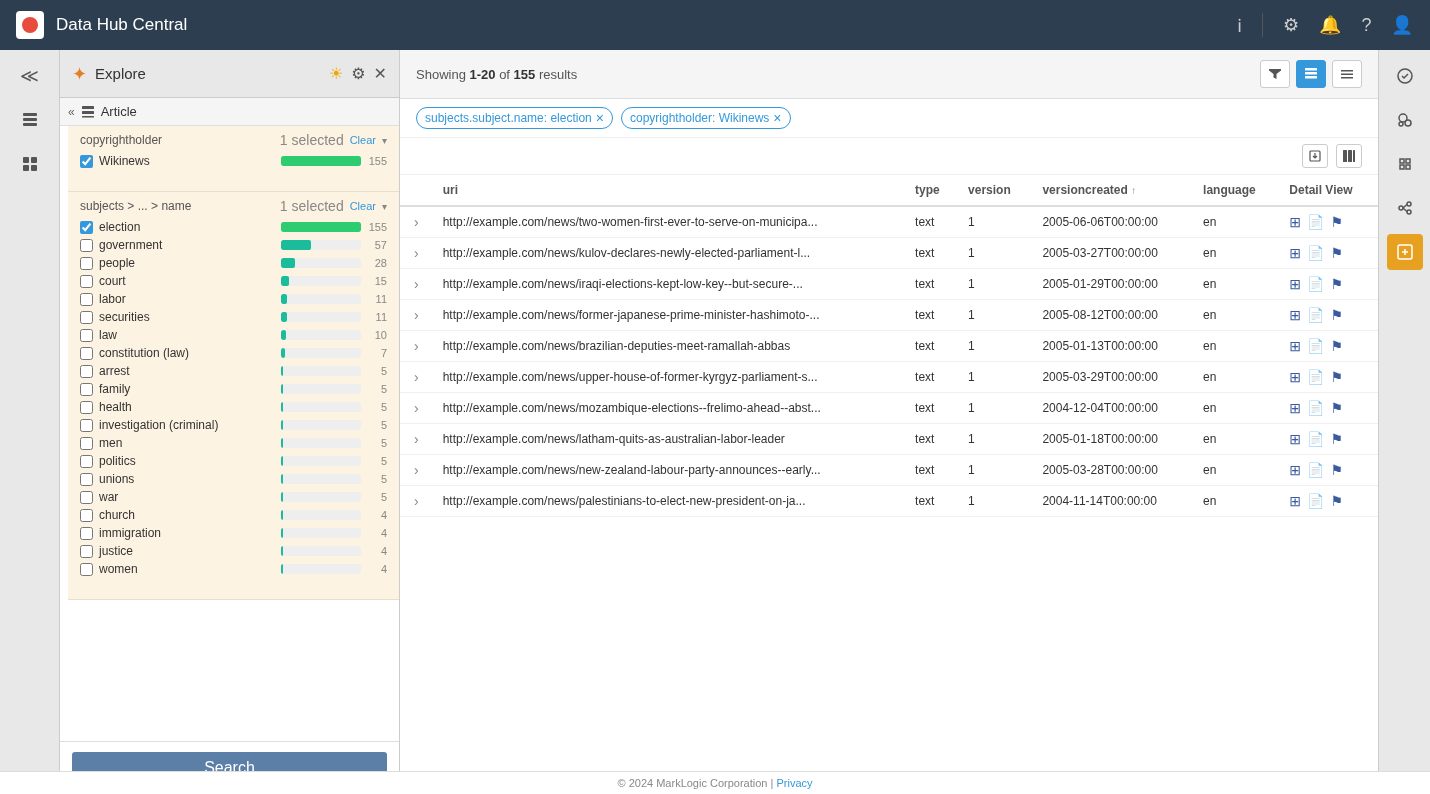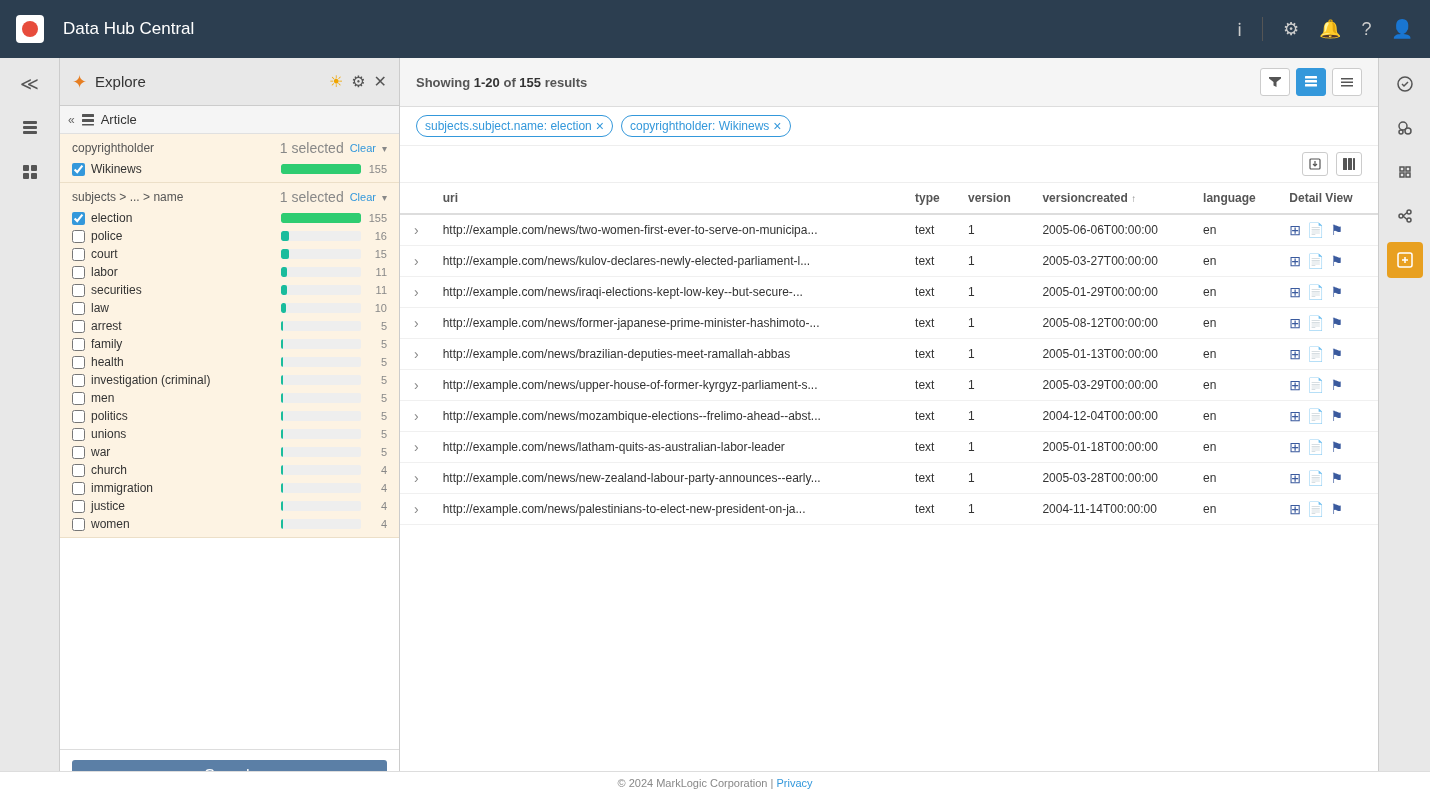--- a/index.html
+++ b/index.html
@@ -1,19 +1,19 @@
 <!DOCTYPE html>
 <html><head>
   <meta charset="utf-8">
   <style>
     * { box-sizing: border-box; margin: 0; padding: 0; }
     body { font-family: -apple-system, BlinkMacSystemFont, 'Segoe UI', Arial, sans-serif; font-size: 13px; background: #f0f0f0; color: #333; height: 794px; width: 1430px; overflow: hidden; }
 
     
-    .top-nav { background: #2c3e50; height: 58px; display: flex; align-items: center; padding: 0 16px; gap: 19px; }
+    .top-nav { background: #2c3e50; height: 50px; display: flex; align-items: center; padding: 0 16px; gap: 12px; }
     .top-nav .logo { width: 28px; height: 28px; background: #fff; border-radius: 4px; display: flex; align-items: center; justify-content: center; }
     .top-nav .logo-inner { width: 16px; height: 16px; border-radius: 50%; background: #e74c3c; }
     .top-nav .app-title { color: #fff; font-size: 17px; font-weight: 500; flex: 1; }
     .top-nav .nav-icons { display: flex; gap: 20px; align-items: center; }
     .top-nav .nav-icons span { color: #ccc; font-size: 18px; cursor: pointer; }
     .top-nav .divider-v { width: 1px; height: 24px; background: #555; }
 
     
     .main-area { display: flex; height: calc(794px - 50px); }
 
@@ -27,21 +27,21 @@
     
     .explore-header { background: #e8e8e8; height: 48px; display: flex; align-items: center; padding: 0 12px; border-bottom: 1px solid #ccc; justify-content: space-between; }
     .explore-title { display: flex; align-items: center; gap: 8px; font-size: 15px; font-weight: 500; }
     .explore-header-icons { display: flex; gap: 8px; align-items: center; }
     .explore-header-icons span { cursor: pointer; font-size: 16px; color: #555; }
 
     
     .facet-section { flex: 1; overflow-y: auto; padding: 0; }
 
     
-    .facet-group { padding: 6px 12px 4px; border-bottom: 1px solid #ecdfc8; background: #fdf3e3; }
+    .facet-group { padding: 6px 12px 21px; border-bottom: 1px solid #ecdfc8; background: #fdf3e3; margin-left: 8px; }
     .facet-group-header { display: flex; align-items: center; justify-content: space-between; margin-bottom: 4px; }
     .facet-group-title { font-size: 12px; color: #555; font-weight: 500; }
     .facet-meta { display: flex; align-items: center; gap: 6px; }
     .facet-selected-count { font-size: 14px; color: #888; }
     .clear-btn { font-size: 11px; color: #3498db; cursor: pointer; background: none; border: none; padding: 0; }
     .chevron-down { font-size: 10px; color: #888; }
 
     .facet-item { display: flex; align-items: center; gap: 6px; padding: 2px 0; }
     .facet-item input[type=checkbox] { width: 13px; height: 13px; cursor: pointer; accent-color: #3498db; }
     .facet-item label { font-size: 12px; color: #333; flex: 1; cursor: pointer; }
@@ -53,21 +53,21 @@
 
     
     .bottom-buttons { padding: 10px 12px; border-top: 1px solid #ddd; display: flex; gap: 8px; background: #fff; }
     .btn-clear-sel { flex: 1; padding: 7px; border: 1px solid #ccc; background: #f5f5f5; cursor: pointer; border-radius: 3px; font-size: 12px; color: #333; }
     .btn-search { flex: 1; padding: 7px; border: none; background: #5b7fa6; cursor: pointer; border-radius: 3px; font-size: 16px; color: #ffffff; font-weight: 500; }
 
     
     .results-panel { flex: 1; display: flex; flex-direction: column; background: #fff; overflow: hidden; }
 
     
-    .results-header { padding: 10px 16px; background: #f5f5f5; border-bottom: 1px solid #ddd; display: flex; align-items: center; justify-content: space-between; font-weight: bold; }
+    .results-header { padding: 10px 16px; background: #f5f5f5; border-bottom: 1px solid #ddd; display: flex; align-items: center; justify-content: space-between; }
     .results-showing { font-size: 13px; color: #555; }
     .results-showing strong { color: #333; }
     .results-view-icons { display: flex; gap: 6px; align-items: center; }
     .view-icon-btn { width: 30px; height: 28px; display: flex; align-items: center; justify-content: center; border: 1px solid #ccc; border-radius: 3px; cursor: pointer; background: #fff; color: #555; font-size: 14px; }
     .view-icon-btn.active { background: #3498db; color: #fff; border-color: #3498db; }
 
     
     .filter-tags { padding: 8px 16px; display: flex; gap: 8px; flex-wrap: wrap; border-bottom: 1px solid #eee; }
     .filter-tag { display: flex; align-items: center; gap: 4px; padding: 3px 8px; border: 1px solid #3498db; border-radius: 12px; font-size: 12px; color: #3498db; background: #fff; }
     .filter-tag .tag-remove { cursor: pointer; font-size: 14px; color: #3498db; line-height: 1; }
@@ -197,26 +197,34 @@
         <div id="subjects-items">
         <div class="facet-item">
       <input type="checkbox" checked="" id="chk-subj-0" style="">
       <label for="chk-subj-0">election</label>
       <div class="facet-bar-container">
         <div class="facet-bar facet-bar-green" style="width:100%"></div>
       </div>
       <span class="facet-count">155</span>
     </div>
             <div class="facet-item">
-      <input type="checkbox" id="chk-subj-5" style="">
-      <label for="chk-subj-5">police</label>
-      <div class="facet-bar-container">
-        <div class="facet-bar facet-bar-teal" style="width:10%"></div>
-      </div>
-      <span class="facet-count">16</span>
+      <input type="checkbox" id="chk-subj-2" style="">
+      <label for="chk-subj-2">government</label>
+      <div class="facet-bar-container">
+        <div class="facet-bar facet-bar-teal" style="width:37%"></div>
+      </div>
+      <span class="facet-count">57</span>
+    </div>
+            <div class="facet-item">
+      <input type="checkbox" id="chk-subj-4" style="">
+      <label for="chk-subj-4">people</label>
+      <div class="facet-bar-container">
+        <div class="facet-bar facet-bar-teal" style="width:18%"></div>
+      </div>
+      <span class="facet-count">28</span>
     </div>
             <div class="facet-item">
       <input type="checkbox" id="chk-subj-6" style="">
       <label for="chk-subj-6">court</label>
       <div class="facet-bar-container">
         <div class="facet-bar facet-bar-teal" style="width:10%"></div>
       </div>
       <span class="facet-count">15</span>
     </div>
             <div class="facet-item">
@@ -235,20 +243,28 @@
       </div>
       <span class="facet-count">11</span>
     </div>
             <div class="facet-item">
       <input type="checkbox" id="chk-subj-9" style="">
       <label for="chk-subj-9">law</label>
       <div class="facet-bar-container">
         <div class="facet-bar facet-bar-teal" style="width:6%"></div>
       </div>
       <span class="facet-count">10</span>
+    </div>
+            <div class="facet-item">
+      <input type="checkbox" id="chk-subj-10" style="">
+      <label for="chk-subj-10">constitution (law)</label>
+      <div class="facet-bar-container">
+        <div class="facet-bar facet-bar-teal" style="width:5%"></div>
+      </div>
+      <span class="facet-count">7</span>
     </div>
             <div class="facet-item">
       <input type="checkbox" id="chk-subj-12" style="">
       <label for="chk-subj-12">arrest</label>
       <div class="facet-bar-container">
         <div class="facet-bar facet-bar-teal" style="width:3%"></div>
       </div>
       <span class="facet-count">5</span>
     </div>
             <div class="facet-item">

